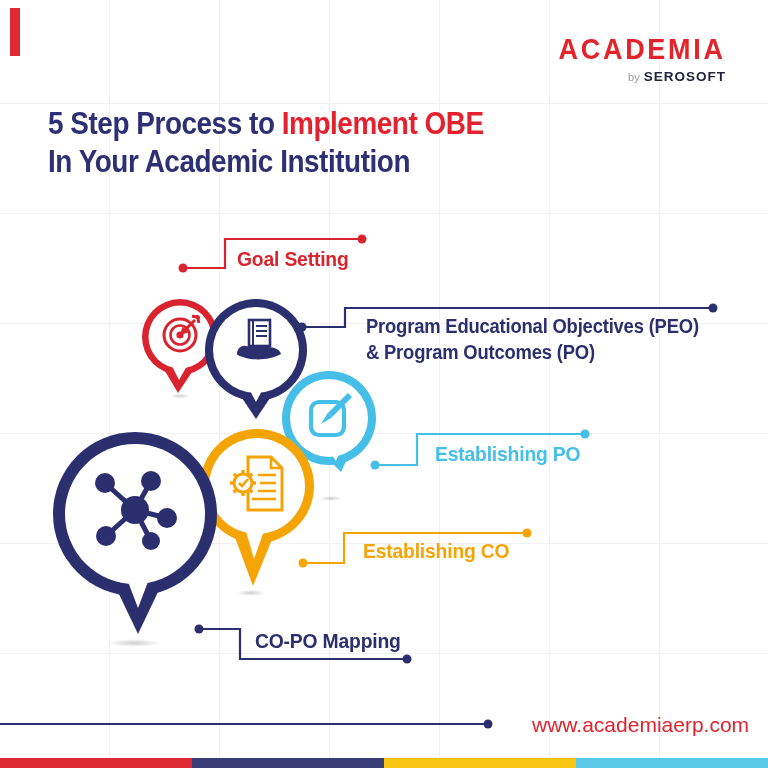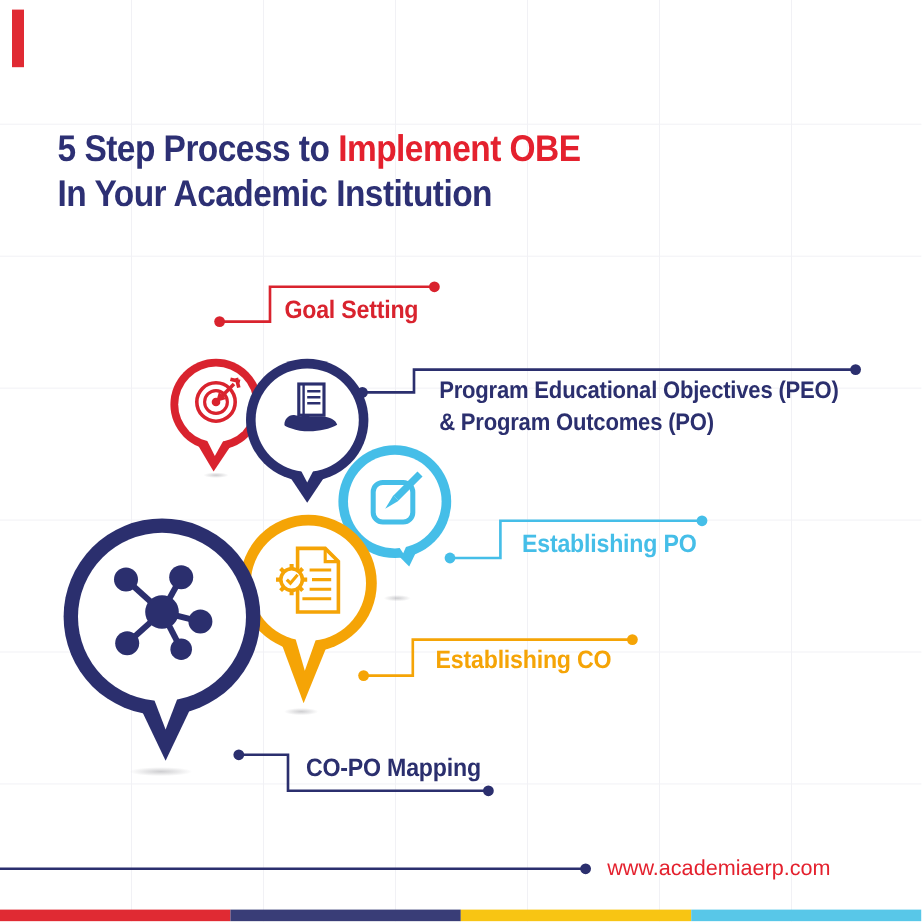--- a/index.html
+++ b/index.html
@@ -37,34 +37,40 @@
     background:radial-gradient(closest-side, rgba(60,60,70,0.25), rgba(60,60,70,0) 75%); }
 
   .step-label {
     position:absolute; font-weight:700; font-size:21px; letter-spacing:-0.2px;
     white-space:nowrap; transform:scaleX(0.92); transform-origin:0 0;
   }
   .lbl-red { color:#D9232E; } .lbl-navy { color:#2B2F6E; }
   .lbl-blue { color:#45BEE8; } .lbl-orange { color:#F5A406; }
   .peo-label { font-size:20px; line-height:26px; }
 
-  .site-url { position:absolute; left:506px; top:713px; font-size:18px; color:#E4212E; }
+  .site-url { position:absolute; left:532px; top:713px; font-size:21px; color:#E4212E; }
 
   .bottom-bar { position:absolute; left:0; bottom:0; width:768px; height:10px; display:flex; }
   .bottom-bar div { height:10px; width:25%; }
   .bb-red { background:#E02A33; } .bb-navy { background:#393D77; }
   .bb-yellow { background:#F8C513; } .bb-cyan { background:#58C7E8; }
 </style>
 </head>
 <body>
 
 <div class="canvas">
 
   <div class="accent-bar"></div>
 
+  <div class="logo">
+    <div class="logo-main">ACADEMIA</div>
+    <div class="logo-sub">
+      <span class="logo-by">by</span><span class="logo-co">SEROSOFT</span>
+    </div>
+  </div>
 
   <div class="title">
     <div><span class="t-navy">5 Step Process to </span><span class="t-red">Implement OBE</span></div>
     <div class="t-navy">In Your Academic Institution</div>
   </div>
 
   <div class="shadow" style="left:166px; top:393px; width:28px; height:6px;"></div>
   <div class="shadow" style="left:316px; top:495px; width:30px; height:7px;"></div>
   <div class="shadow" style="left:232px; top:589px; width:38px; height:8px;"></div>
   <div class="shadow" style="left:99px; top:638px; width:70px; height:10px;"></div>

